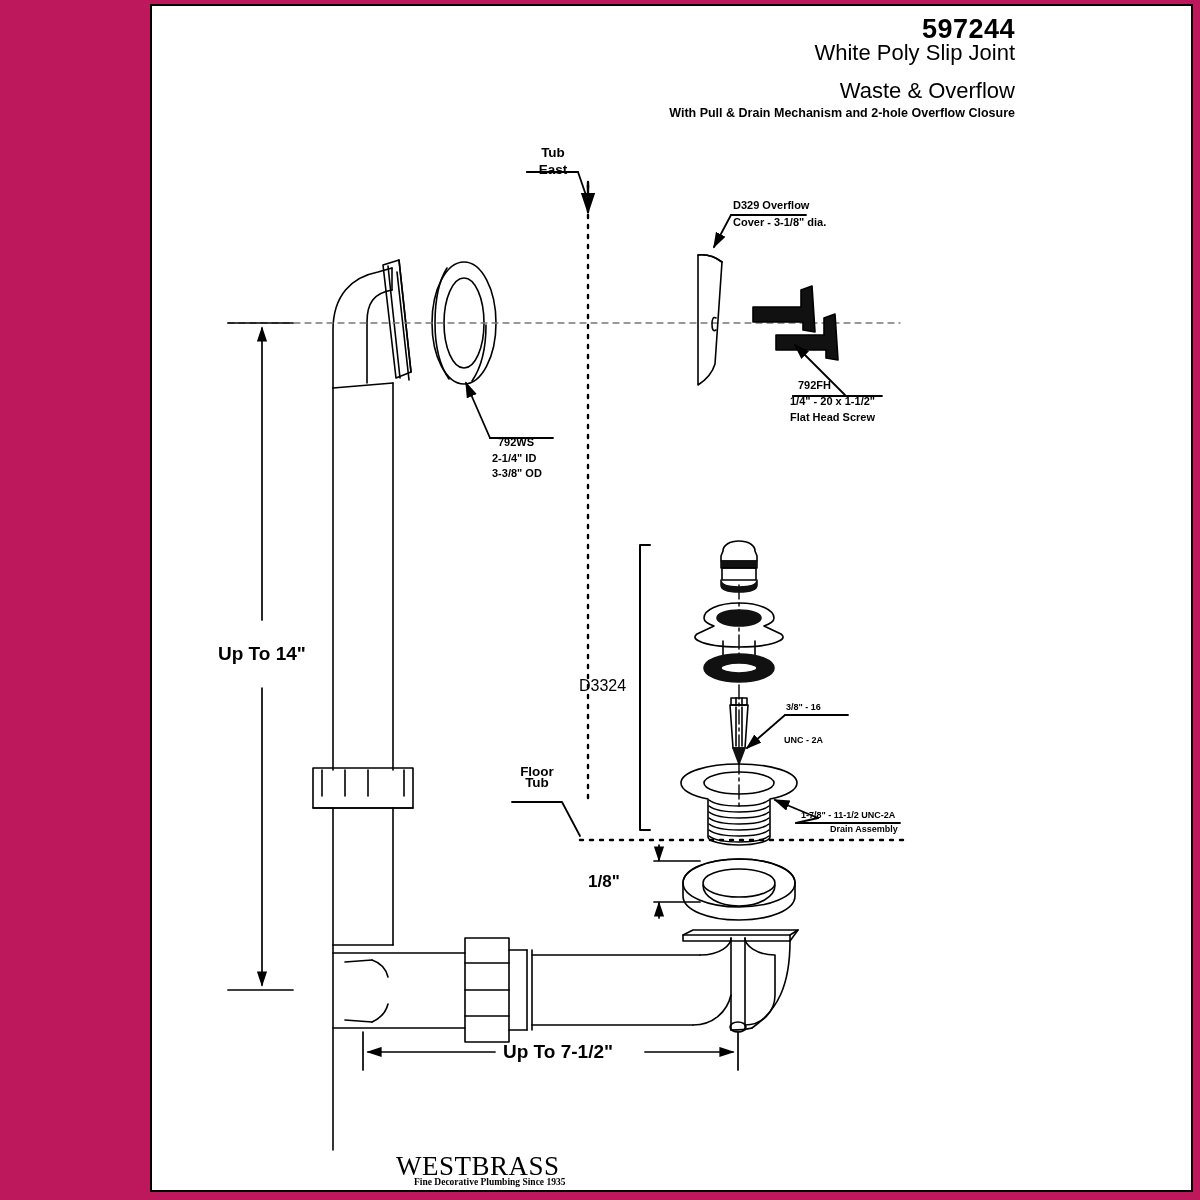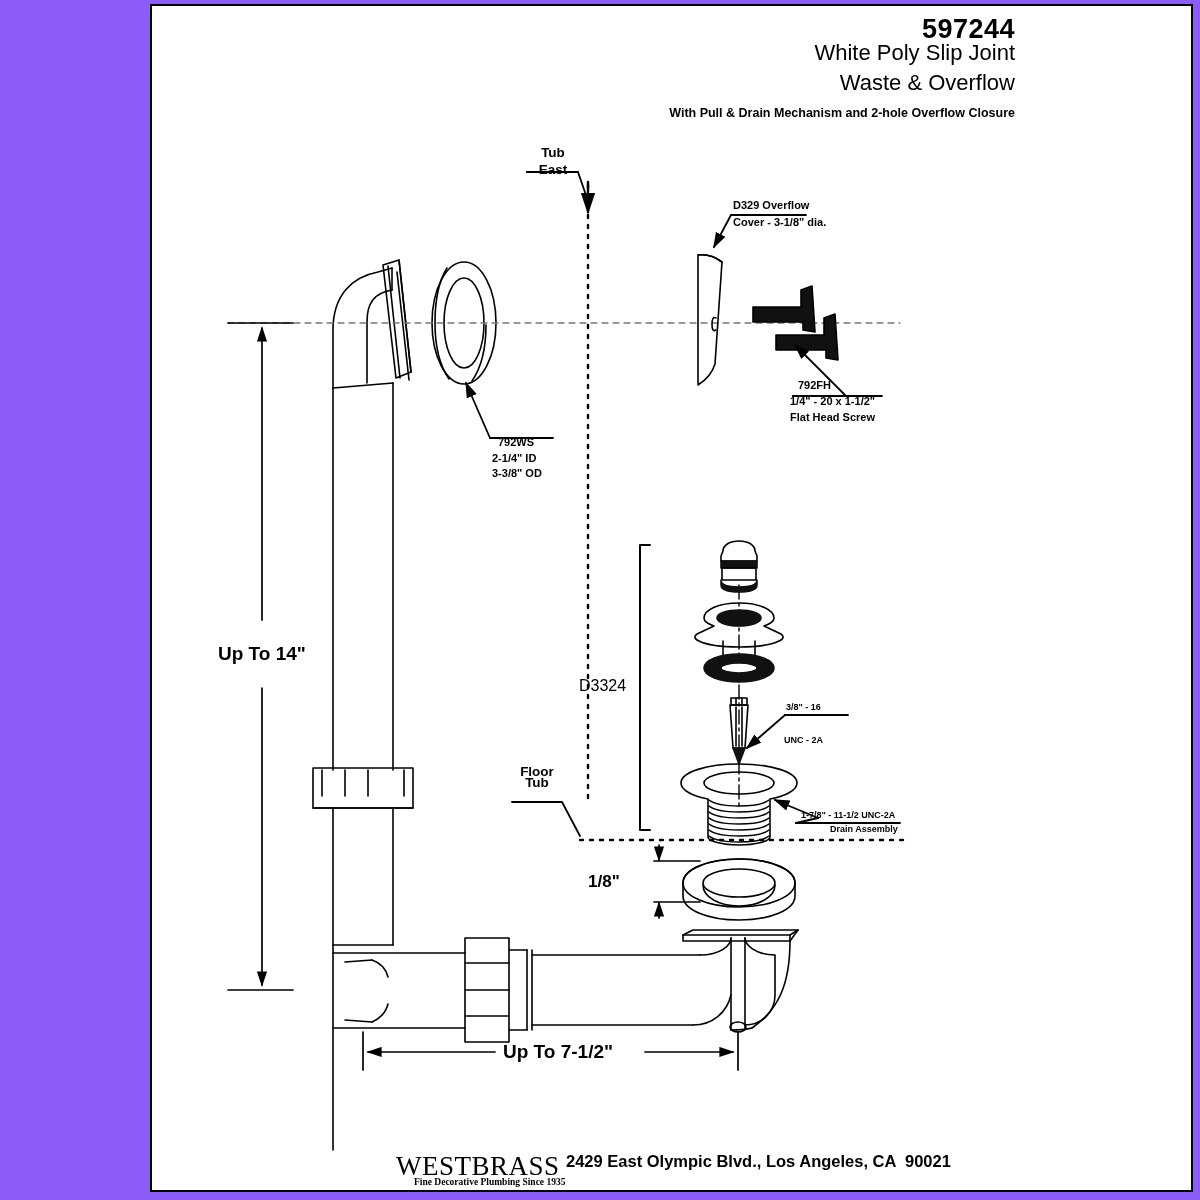--- a/index.html
+++ b/index.html
@@ -4,21 +4,21 @@
 <style>
   html, body {
     margin: 0;
     padding: 0;
     background: #ffffff;
   }
   #page {
     position: relative;
     width: 1200px;
     height: 1200px;
-    background: #8b5cf6;
+    background: #be185d;
     font-family: "Liberation Sans", sans-serif;
     overflow: hidden;
   }
   #frame {
     position: absolute;
     left: 150px;
     top: 4px;
     width: 1043px;
     height: 1188px;
     border: 2px solid #000;
@@ -328,21 +328,21 @@
         <line x1="738" y1="1032" x2="738" y2="1070" stroke-width="1.7"></line>
         <line x1="368" y1="1052" x2="495" y2="1052" stroke-width="1.7" marker-start="url(#arrowStart)"></line>
         <line x1="645" y1="1052" x2="733" y2="1052" stroke-width="1.7" marker-end="url(#arrow)"></line>
       </g>
 
     </g>
   </svg>
 
   <div class="t title-num" style="right:185px; top:14px;">597244</div>
   <div class="t title-l2" style="right:185px; top:40px;">White Poly Slip Joint</div>
-  <div class="t title-l3" style="right:185px; top:70px;">Waste &amp; Overflow</div>
+  <div class="t title-l3" style="right:185px; top:78px;">Waste &amp; Overflow</div>
   <div class="t title-l4" style="right:185px; top:106px;">With Pull &amp; Drain Mechanism and 2-hole Overflow Closure</div>
 
   <div class="t lbl ctr" style="left:527px; top:145px; width:52px;">Tub</div>
   <div class="t lbl ctr" style="left:527px; top:162px; width:52px;">East</div>
 
   <div class="t lbl ctr" style="left:509px; top:775px; width:56px;">Tub</div>
   <div class="t lbl ctr" style="left:509px; top:764px; width:56px;">Floor</div>
 
   <div class="t lbl-sm" style="left:733px; top:199px;">D329 Overflow</div>
   <div class="t lbl-sm" style="left:733px; top:216px;">Cover - 3-1/8" dia.</div>
@@ -362,15 +362,14 @@
 
   <div class="t lbl-xs" style="left:801px; top:810px;">1-7/8" - 11-1/2 UNC-2A</div>
   <div class="t lbl-xs" style="left:806px; top:824px;padding-left:24px;">Drain Assembly</div>
 
   <div class="t dim" style="left:218px; top:643px;">Up To 14"</div>
   <div class="t dim" style="left:503px; top:1041px;">Up To 7-1/2"</div>
   <div class="t dim-sm" style="left:588px; top:872px;">1/8"</div>
 
   <div class="t wb-name" style="left:396px; top:1151px;text-align:center;">WESTBRASS</div>
   <div class="t wb-tag" style="left:414px; top:1177px;">Fine Decorative Plumbing Since 1935</div>
-  <div class="t footer-addr" style="left:566px; top:1152px;">2429 East Olympic Blvd., Los Angeles, CA  90021</div>
 
 </div>
 
 </body></html>

